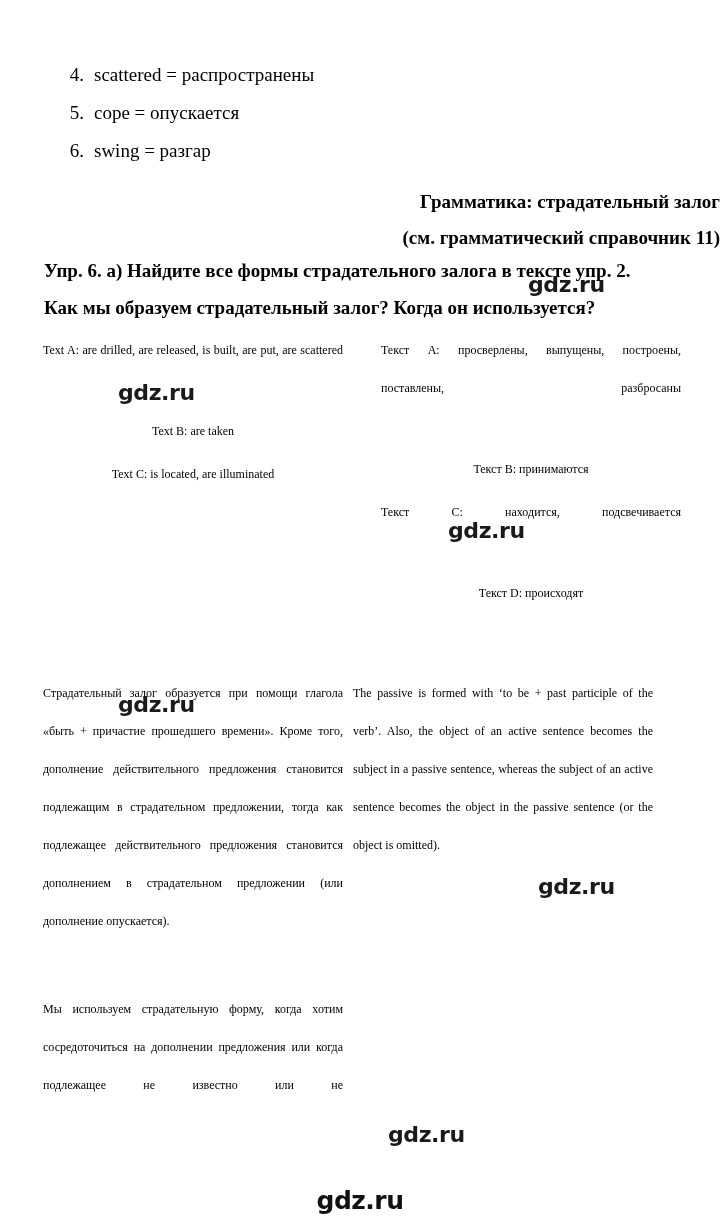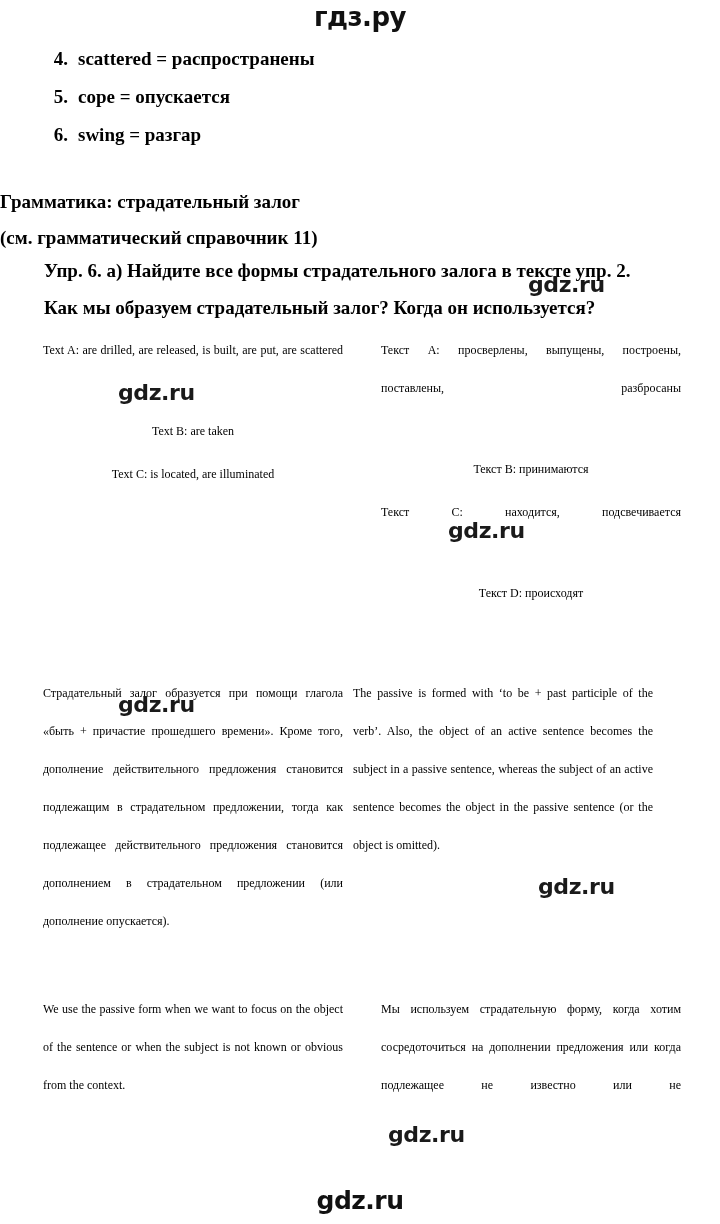--- a/index.html
+++ b/index.html
@@ -36,44 +36,43 @@
     letter-spacing: -0.5px;
     color: #111111;
   }
 
   
   .vocab-list {
     position: absolute;
     top: 40px;
     left: 42px;
     width: 420px;
-    margin: 0;
+    margin: 16px;
     padding: 0;
     list-style: none;
-    font-weight: bold;
   }
   .vocab-item {
     font-size: 19px;
     line-height: 38px;
     white-space: nowrap;
   }
   .vocab-num {
     display: inline-block;
     width: 26px;
     text-align: right;
     margin-right: 10px;
   }
 
   
   .heading-block {
     position: absolute;
     top: 184px;
     left: 0;
     width: 720px;
-    text-align: left;
+    text-align: right;
   }
   .heading-main,
   .heading-sub {
     font-weight: bold;
     font-size: 19px;
     line-height: 36px;
   }
   .task-block {
     position: absolute;
     top: 252px;
@@ -148,21 +147,20 @@
     font-size: 25px;
     letter-spacing: -0.5px;
     color: #111111;
   }
 </style>
 </head>
 <body>
 
 <div class="page">
 
-  <div class="site-logo">гдз.ру</div>
 
   <ul class="vocab-list">
     <li class="vocab-item">
       <span class="vocab-num">4.</span><span>scattered = распространены</span>
     </li>
     <li class="vocab-item">
       <span class="vocab-num">5.</span><span>cope = опускается</span>
     </li>
     <li class="vocab-item">
       <span class="vocab-num">6.</span><span>swing = разгар</span>
@@ -202,23 +200,20 @@
         <p class="para">Страдательный залог образуется при помощи глагола «быть + причастие прошедшего времени». Кроме того, дополнение действительного предложения становится подлежащим в страдательном предложении, тогда как подлежащее действительного предложения становится дополнением в страдательном предложении (или дополнение опускается).</p>
       </div>
       <div class="col left">
         <p class="para">The passive is formed with ‘to be + past participle of the verb’. Also, the object of an active sentence becomes the subject in a passive sentence, whereas the subject of an active sentence becomes the object in the passive sentence (or the object is omitted).</p>
       </div>
     </div>
 
     <div class="gap-2"></div>
 
     <div class="row">
-      <div class="col left">
-        <p class="para">We use the passive form when we want to focus on the object of the sentence or when the subject is not known or obvious from the context.</p>
-      </div>
       <div class="col right">
         <p class="para stretch">Мы используем страдательную форму, когда хотим сосредоточиться на дополнении предложения или когда подлежащее не известно или не</p>
       </div>
     </div>
 
   </div>
 
   <div class="watermark" style="left:528px; top:272px;">gdz.ru</div>
 
   <div class="watermark" style="left:118px; top:380px;">gdz.ru</div>

